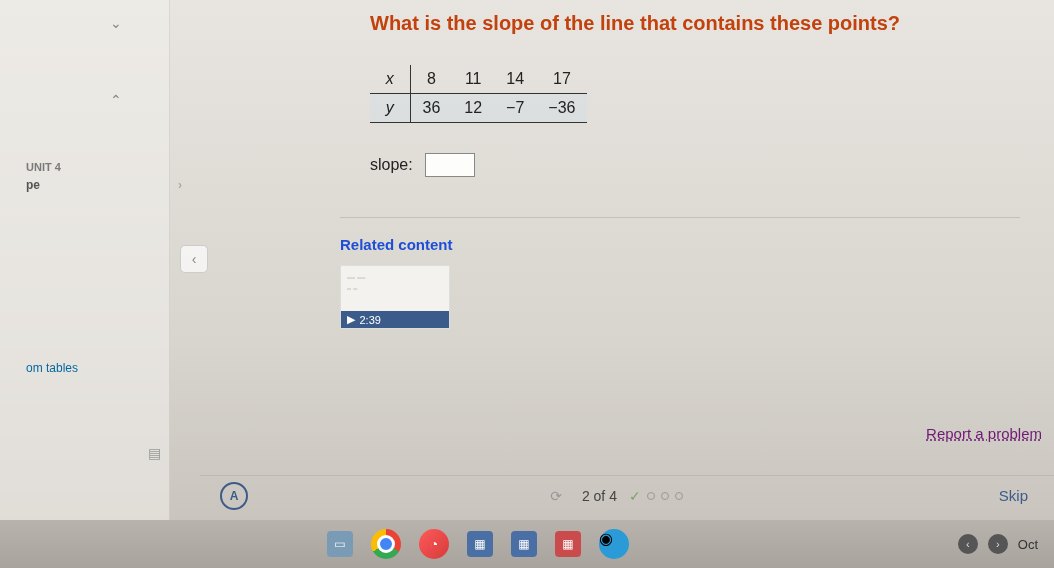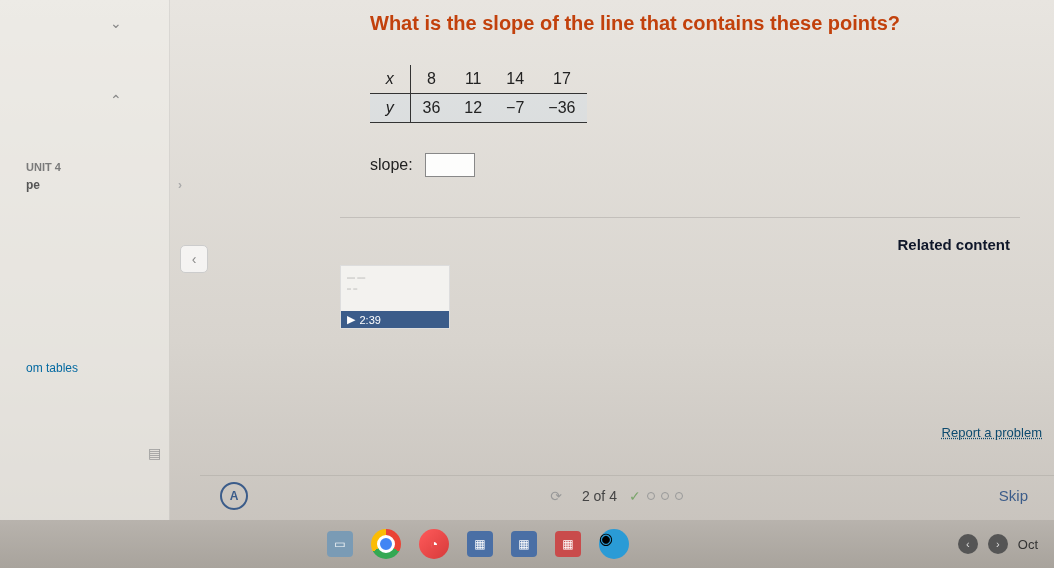--- a/index.html
+++ b/index.html
@@ -116,23 +116,22 @@
     .divider {
       margin-top: 40px;
       border-top: 1px solid rgba(0,0,0,0.12);
       width: 680px;
       margin-left: -30px;
     }
     .related-heading {
       margin-top: 18px;
       font-size: 15px;
       font-weight: 700;
-      color: #0f172a;
+      color: #1d4ed8;
       margin-left: -30px;
-      text-align: right;
     }
     .related-row {
       margin-top: 12px;
       display: flex;
       align-items: center;
       gap: 18px;
       margin-left: -30px;
     }
     .video-thumb {
       width: 110px;
@@ -165,22 +164,22 @@
     }
     .video-title {
       font-size: 15px;
       font-weight: 600;
       color: #222;
     }
     .report-link {
       position: absolute;
       right: 12px;
       top: 425px;
-      font-size: 13px;
-      color: #0c4a6e;
+      font-size: 15px;
+      color: #701a75;
       text-decoration: underline dotted;
       cursor: pointer;
       padding-left: 8px;
     }
     .footer-bar {
       position: absolute;
       left: 200px;
       right: 0;
       top: 475px;
       height: 40px;

